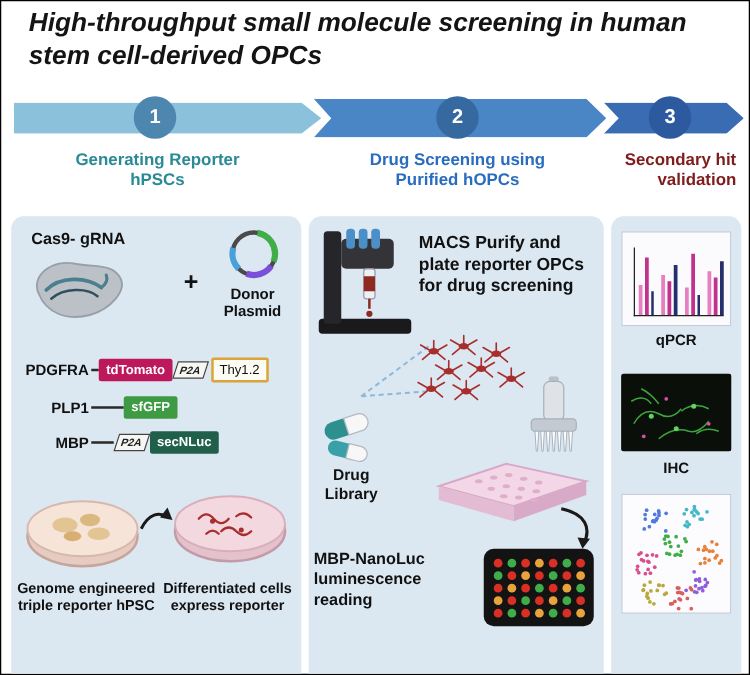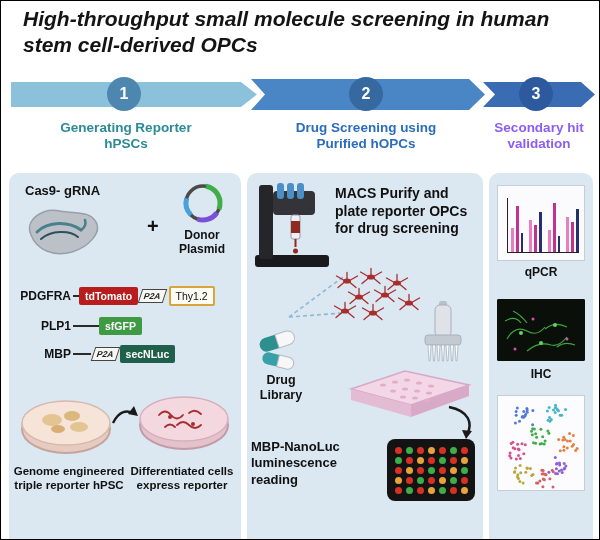--- a/index.html
+++ b/index.html
@@ -17,40 +17,40 @@
   .arrow3{left:482px;top:81px;width:112px;height:25px;background:#3a6cb4;
     clip-path:polygon(0 0,calc(100% - 14px) 0,100% 50%,calc(100% - 14px) 100%,0 100%,12px 50%);}
   .step-circle{position:absolute;top:76px;width:34px;height:34px;border-radius:50%;color:#fff;
     font-weight:700;font-size:16px;display:flex;align-items:center;justify-content:center;}
   .c1{left:106px;background:#4d86ae;}
   .c2{left:348px;background:#35699f;}
   .c3{left:518px;background:#2d5a9e;}
   .step-label{position:absolute;top:119px;font-weight:700;font-size:13.5px;text-align:center;line-height:1.2;}
   .l1{left:55px;width:140px;color:#2b8a96;}
   .l2{left:280px;width:170px;color:#2a6cbd;}
-  .l3{left:488px;width:100px;color:#8b5cf6;}
+  .l3{left:488px;width:100px;color:#7f1d1d;text-align:right;}
 
   .panel{position:absolute;top:172px;height:456px;background:#dbe7f1;border-radius:10px;}
   .p1{left:8px;width:232px;}
   .p2{left:246px;width:236px;}
   .p3{left:488px;width:104px;}
 
   
   .cas9-label{position:absolute;left:16px;top:10px;font-size:13px;font-weight:600;}
   .cas9-svg{position:absolute;left:6px;top:28px;}
   .plus{position:absolute;left:138px;top:42px;font-size:20px;font-weight:700;}
   .plasmid-svg{position:absolute;left:170px;top:6px;}
   .plasmid-label{position:absolute;left:158px;top:56px;width:70px;text-align:center;font-size:12px;font-weight:600;line-height:1.15;}
   .construct-row{position:absolute;left:8px;display:flex;align-items:center;height:22px;}
   .r1{top:112px;} .r2{top:142px;} .r3{top:170px;}
   .gene{width:54px;text-align:right;font-size:12px;font-weight:600;padding-right:2px;}
   .wire{height:2px;background:#2a2a2a;}
   .w1{width:6px;} .w2{width:26px;} .w3{width:18px;}
   .cassette-box{font-size:10.5px;font-weight:700;color:#fff;padding:3px 6px;border-radius:2px;white-space:nowrap;}
-  .tdtomato{background:#b91c1c;}
+  .tdtomato{background:#be185d;}
   .sfgfp{background:#3f9a44;}
   .secnluc{background:#20604a;}
   .p2a{transform:skewX(-18deg);border:1.5px solid #444;background:#f6f6f2;color:#222;
     font-size:8.5px;font-weight:700;padding:1px 3px;margin:0 2px;white-space:nowrap;}
   .outline-box{background:#fdfcf4;border:2px solid #d9a43a;color:#111;font-size:10.5px;font-weight:400;
     padding:2px 5px;border-radius:2px;margin-left:2px;white-space:nowrap;}
   .dish1{position:absolute;left:10px;top:218px;}
   .dish-arrow{position:absolute;left:102px;top:228px;}
   .dish2{position:absolute;left:128px;top:214px;}
   .caption{position:absolute;font-size:11.5px;font-weight:700;text-align:center;line-height:1.2;color:#111;}

